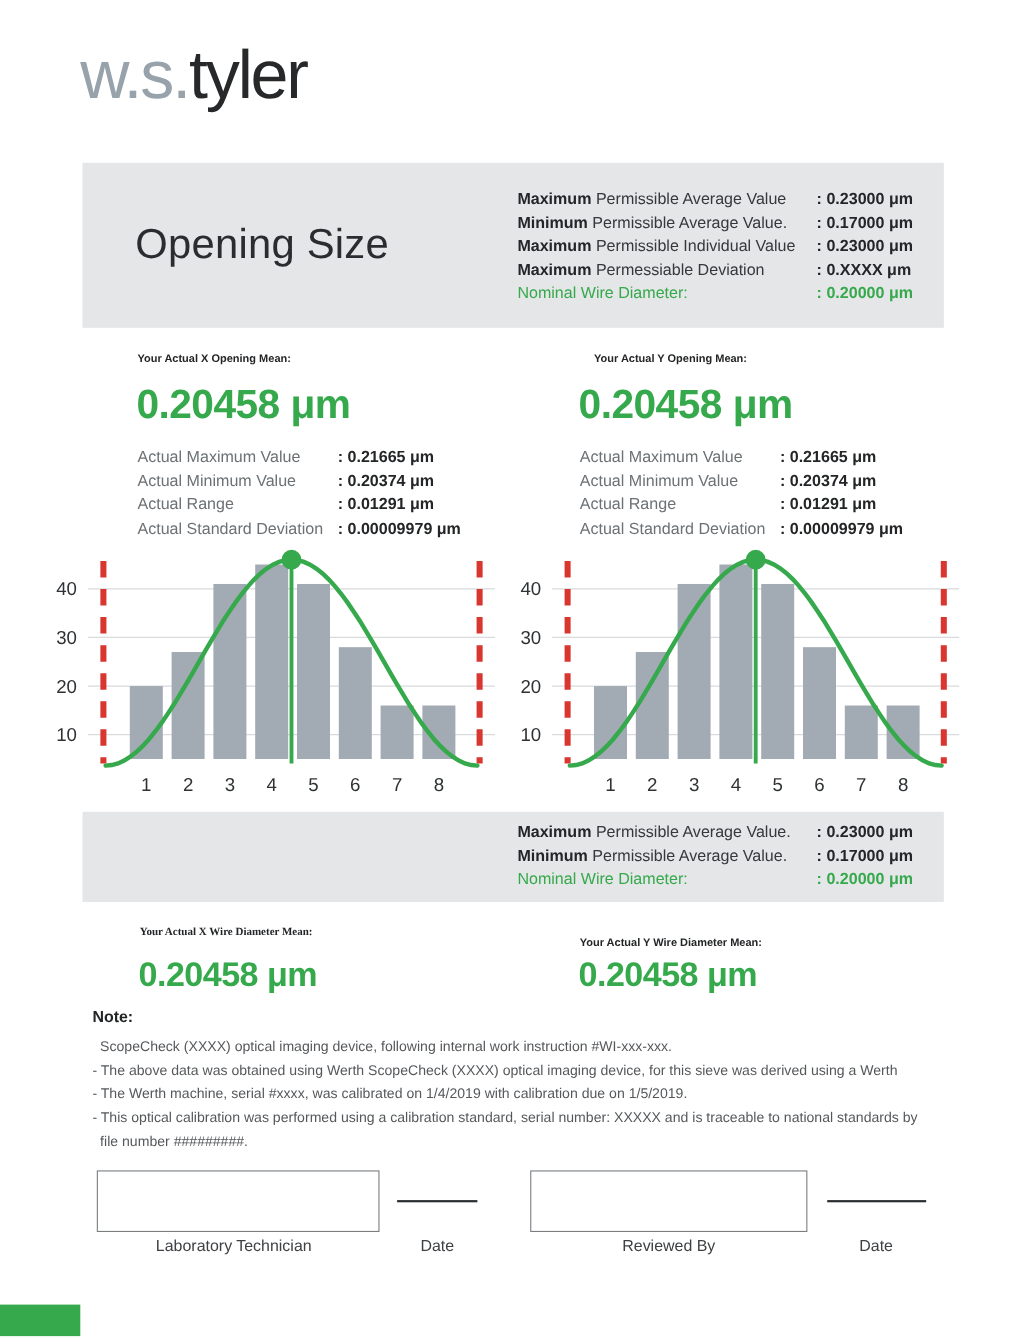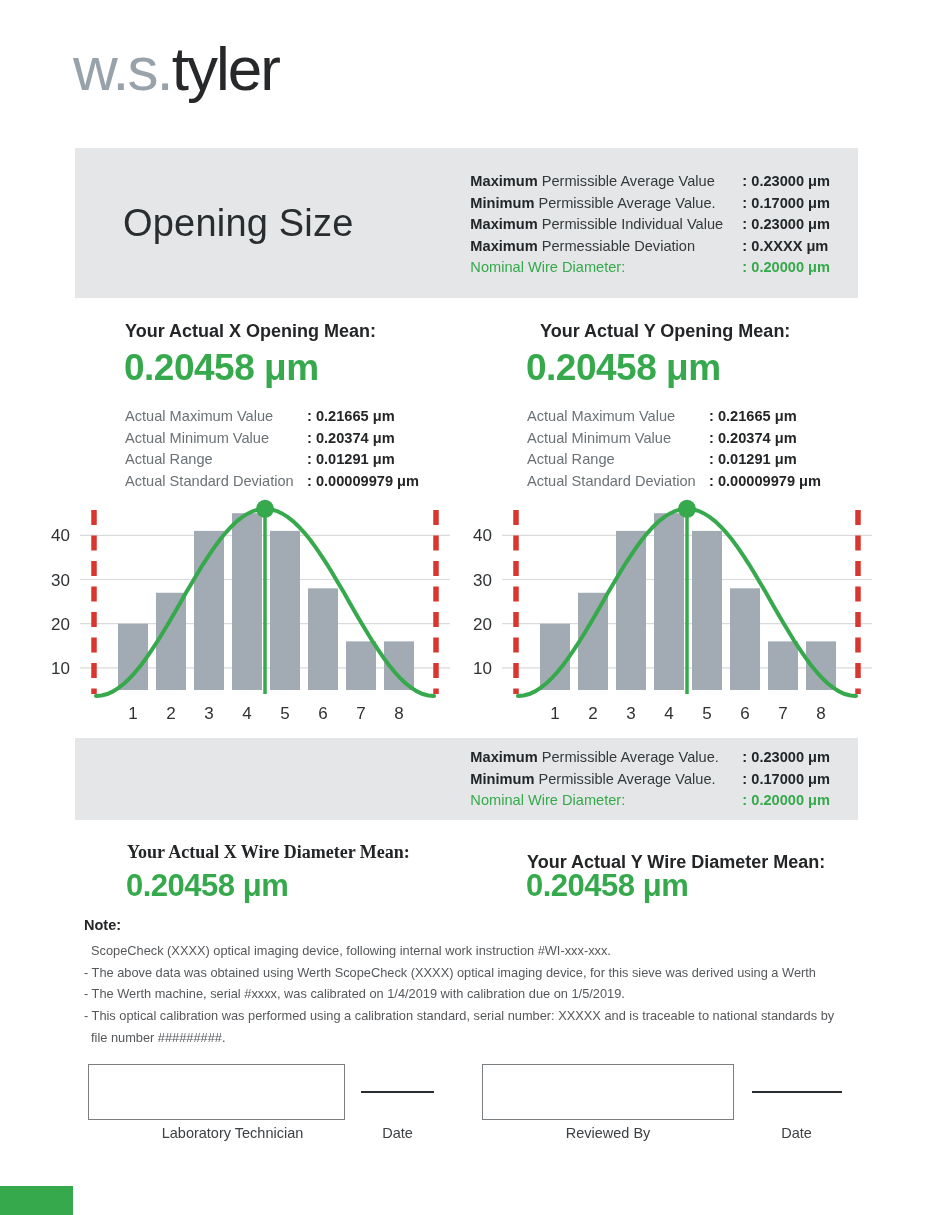--- a/index.html
+++ b/index.html
@@ -16,21 +16,21 @@
   .band .band-title{position:absolute;left:48px;top:50%;transform:translateY(-50%);font-size:38px;font-weight:500;color:#2A2D2F;letter-spacing:0.2px;}
   .specs{position:absolute;right:28px;}
   .spec-row{display:flex;font-size:14.6px;line-height:21.6px;color:#35393C;}
   .spec-row .lab{width:272px;}
   .spec-row .lab b{color:#232629;font-weight:700;}
   .spec-row .val{font-weight:700;color:#232629;white-space:nowrap;}
   .spec-row.green, .spec-row.green .lab b{color:#35A94C;}
   .spec-row.green .val{color:#35A94C;}
 
   
-  .mean-head{position:absolute;font-size:18px;font-weight:700;color:#232527;}
+  .mean-head{position:absolute;font-size:10px;font-weight:700;color:#232527;}
   .mean-big{position:absolute;font-size:37px;font-weight:700;color:#35A94C;letter-spacing:-0.5px;}
   .mean-big.small{font-size:31px;}
   .stats{position:absolute;}
   .stat-row{display:flex;font-size:14.6px;line-height:21.6px;}
   .stat-row .lab{width:182px;color:#6B7175;}
   .stat-row .val{font-weight:700;color:#232527;white-space:nowrap;}
 
   
   .chart{position:absolute;top:498px;width:424px;height:232px;}
   .chart svg{display:block;}
@@ -223,19 +223,19 @@
       <div class="note-line">- The Werth machine, serial #xxxx, was calibrated on 1/4/2019 with calibration due on 1/5/2019.</div>
       <div class="note-line">- This optical calibration was performed using a calibration standard, serial number: XXXXX and is traceable to national standards by</div>
       <div class="note-line indent">file number #########.</div>
     </div>
 
   <div class="sig-box" style="left:88px;width:257px;"></div>
   <div class="sig-line" style="left:361px;width:73px;"></div>
   <div class="sig-box" style="left:482px;width:252px;"></div>
   <div class="sig-line" style="left:752px;width:90px;"></div>
 
-  <div class="sig-label" style="left:104px;width:257px;">Laboratory Technician</div>
+  <div class="sig-label" style="left:84px;width:257px;">Laboratory Technician</div>
   <div class="sig-label" style="left:345px;width:105px;">Date</div>
   <div class="sig-label" style="left:482px;width:252px;">Reviewed By</div>
   <div class="sig-label" style="left:744px;width:105px;">Date</div>
 
   <div class="footer-bar"></div>
 </div>
 
 </body></html>

